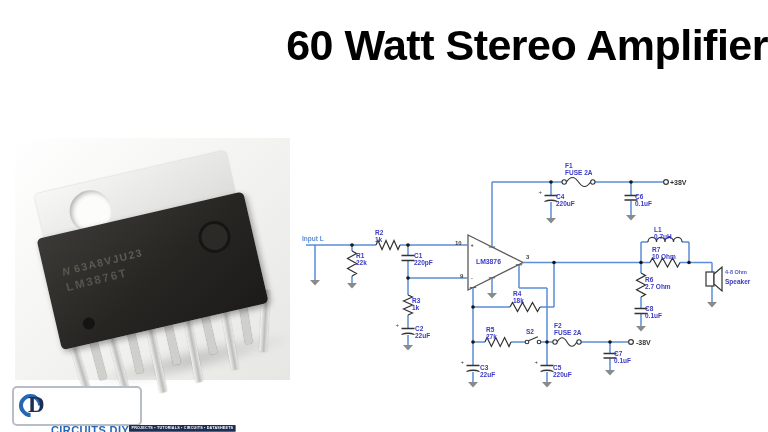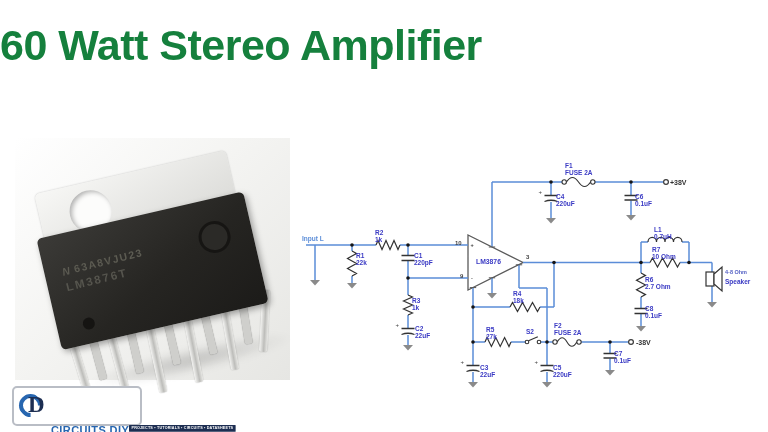--- a/index.html
+++ b/index.html
@@ -1,19 +1,19 @@
 <!DOCTYPE html>
 <html><head>
 <meta charset="utf-8">
 <style>
   html,body{margin:0;padding:0;background:#fff;}
   #page{position:relative;width:768px;height:432px;background:#ffffff;overflow:hidden;
         font-family:"Liberation Sans",sans-serif;}
-  .title{position:absolute;top:24px;left:0;right:0;text-align:left;
-         font:800 43px/1 "Liberation Sans",sans-serif;color:#15803d;letter-spacing:-.5px;}
+  .title{position:absolute;top:24px;left:0;right:0;text-align:right;
+         font:800 43px/1 "Liberation Sans",sans-serif;color:#000000;letter-spacing:-.5px;}
   .subtitle{position:absolute;top:79px;left:0;right:0;text-align:center;
          font:800 33px/1 "Liberation Sans",sans-serif;color:#383838;letter-spacing:.5px;}
 
   
   .photo{position:absolute;left:15px;top:138px;width:275px;height:242px;
          background:linear-gradient(135deg,#ffffff 0%,#f4f4f2 45%,#e6e6e3 100%);}
   .chipwrap{position:absolute;left:8px;top:16px;width:256px;height:220px;transform:rotate(-13deg);}
   .tab{position:absolute;left:30px;top:16px;width:196px;height:62px;border-radius:5px;
        background:linear-gradient(160deg,#f7f7f5,#d9d9d6);box-shadow:0 0 2px rgba(0,0,0,.25);z-index:1;}
   .hole{position:absolute;left:30px;top:8px;width:42px;height:42px;border-radius:50%;

